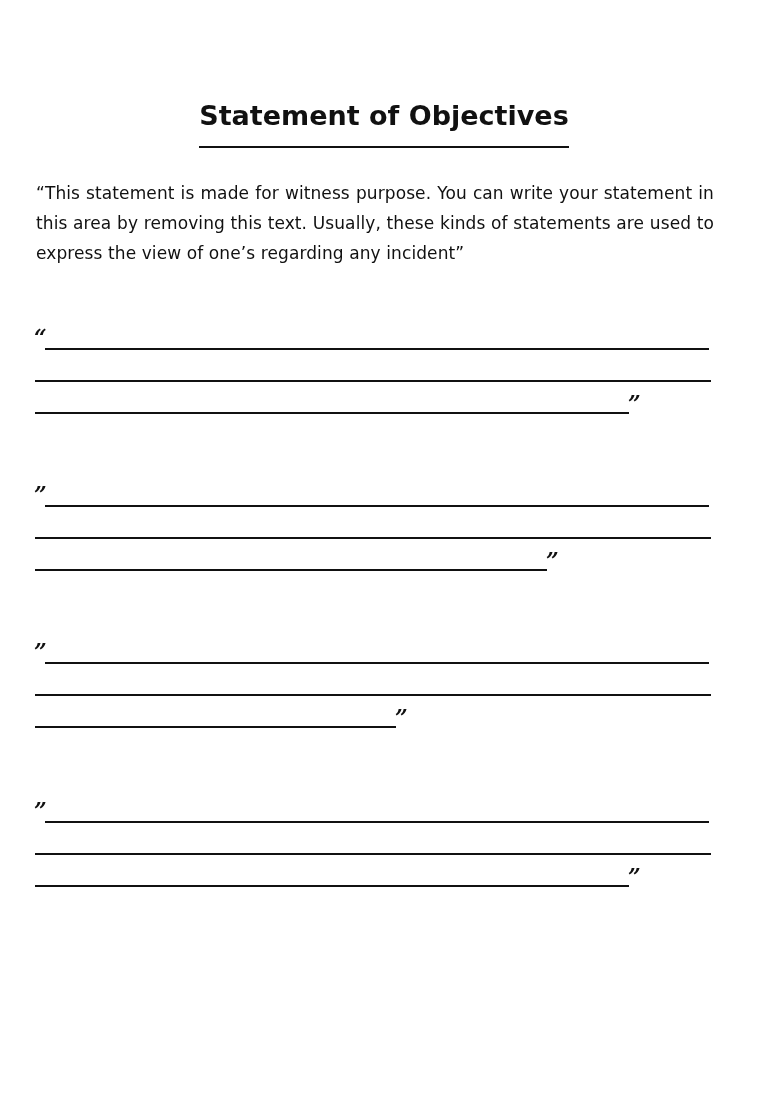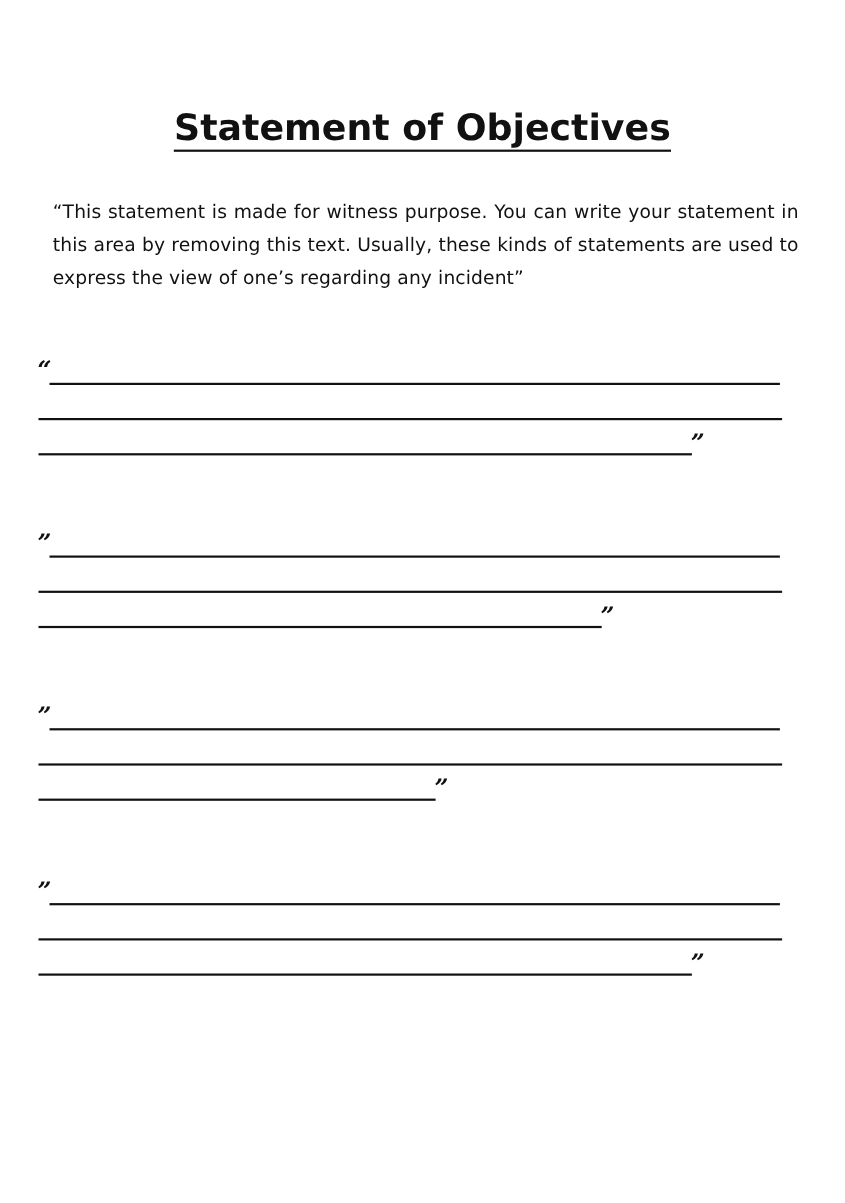--- a/index.html
+++ b/index.html
@@ -1,19 +1,19 @@
 <!DOCTYPE html>
 <html><head>
   <meta charset="utf-8">
   <style>
     html, body { margin:0; padding:0; background:#ffffff; }
     body { width:768px; height:1094px; position:relative; overflow:hidden; font-family:"DejaVu Sans", sans-serif; color:#111; }
     .title { position:absolute; left:0; width:768px; top:96px; text-align:center; }
-    .title span { font-family:"DejaVu Sans", sans-serif; font-weight:bold; font-size:33px; letter-spacing:0px; border-bottom:2px solid #111; padding-bottom:0px; line-height:40px; display:inline-block;text-align:right; }
-    .intro { position:absolute; left:48px; width:678px; top:178px; font-size:17px; line-height:30px; text-align:justify; letter-spacing:0.1px; }
+    .title span { font-family:"DejaVu Sans", sans-serif; font-weight:bold; font-size:27px; letter-spacing:0px; border-bottom:2px solid #111; padding-bottom:10px; line-height:40px; display:inline-block;text-align:right; }
+    .intro { position:absolute; left:36px; width:678px; top:178px; font-size:17px; line-height:30px; text-align:justify; letter-spacing:0.1px; }
     .block { position:absolute; left:0; width:768px; height:110px; }
     .line { position:absolute; height:2px; background:#111; }
     .q { position:absolute; font-family:"DejaVu Serif", serif; font-style:italic; font-weight:bold; font-size:22px; line-height:22px; }
   </style>
 </head>
 <body>
 
 <div class="title">
   <span>Statement of Objectives</span>
 </div>

